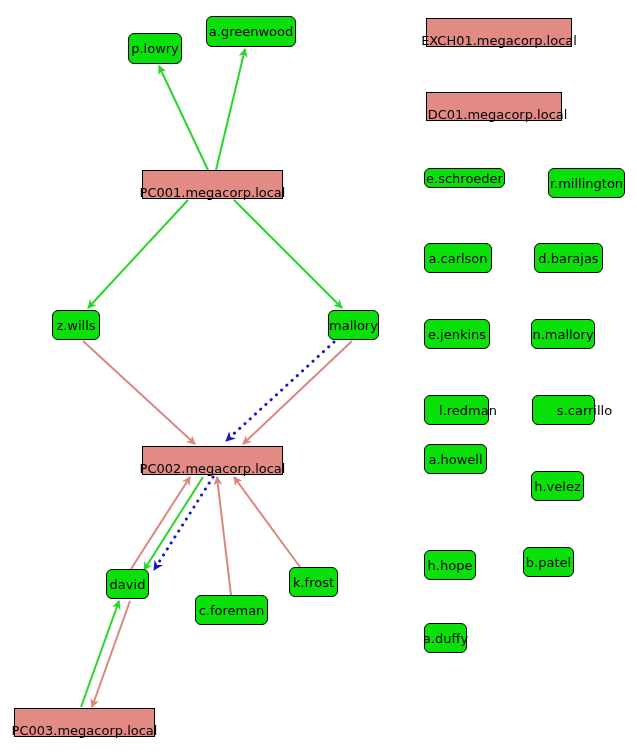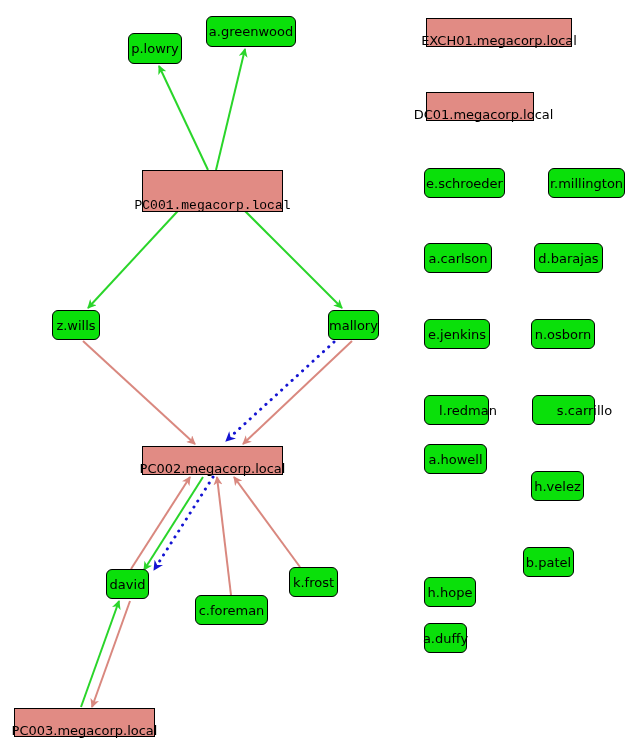--- a/index.html
+++ b/index.html
@@ -98,21 +98,21 @@
       </g>
   </svg>
 
   <div id="node-layer">
       <div class="node user" style="left: 128px; top: 33px; width: 54px; height: 31px;">
         <span class="node-label">p.lowry</span>
       </div>
       <div class="node user" style="left: 206px; top: 16px; width: 90px; height: 31px;">
         <span class="node-label">a.greenwood</span>
       </div>
-      <div class="node computer" style="left: 142px; top: 170px; width: 141px; height: 42px; font-family: Liberation Mono, monospace;">
+      <div class="node computer" style="left: 142px; top: 170px; width: 141px; height: 29px;">
         <span class="node-label">PC001.megacorp.local</span>
       </div>
       <div class="node user" style="left: 52px; top: 310px; width: 48px; height: 30px;">
         <span class="node-label">z.wills</span>
       </div>
       <div class="node user" style="left: 328px; top: 310px; width: 51px; height: 30px;">
         <span class="node-label">mallory</span>
       </div>
       <div class="node computer" style="left: 142px; top: 446px; width: 141px; height: 29px;">
         <span class="node-label">PC002.megacorp.local</span>
@@ -125,54 +125,54 @@
       </div>
       <div class="node user" style="left: 289px; top: 567px; width: 49px; height: 30px;">
         <span class="node-label">k.frost</span>
       </div>
       <div class="node computer" style="left: 14px; top: 708px; width: 141px; height: 29px;">
         <span class="node-label">PC003.megacorp.local</span>
       </div>
       <div class="node computer" style="left: 426px; top: 18px; width: 146px; height: 29px;">
         <span class="node-label">EXCH01.megacorp.local</span>
       </div>
-      <div class="node computer" style="left: 426px; top: 92px; width: 108px; height: 29px; padding-left: 7px;">
+      <div class="node computer" style="left: 426px; top: 92px; width: 136px; height: 29px; padding-left: 7px;">
         <span class="node-label">DC01.megacorp.local</span>
       </div>
-      <div class="node user" style="left: 424px; top: 168px; width: 81px; height: 30px;">
+      <div class="node user" style="left: 424px; top: 168px; width: 81px; height: 20px;">
         <span class="node-label">e.schroeder</span>
       </div>
       <div class="node user" style="left: 548px; top: 168px; width: 77px; height: 30px;">
         <span class="node-label">r.millington</span>
       </div>
       <div class="node user" style="left: 424px; top: 243px; width: 68px; height: 30px;">
         <span class="node-label">a.carlson</span>
       </div>
       <div class="node user" style="left: 534px; top: 243px; width: 69px; height: 30px;">
         <span class="node-label">d.barajas</span>
       </div>
       <div class="node user" style="left: 424px; top: 319px; width: 66px; height: 30px;">
         <span class="node-label">e.jenkins</span>
       </div>
       <div class="node user" style="left: 531px; top: 319px; width: 64px; height: 30px;">
-        <span class="node-label">n.osborn</span>
+        <span class="node-label">n.mallory</span>
       </div>
       <div class="node user" style="left: 424px; top: 395px; width: 65px; height: 30px; padding-left: 23px;">
         <span class="node-label">l.redman</span>
       </div>
       <div class="node user" style="left: 532px; top: 395px; width: 63px; height: 30px; padding-left: 42px;">
         <span class="node-label">s.carrillo</span>
       </div>
       <div class="node user" style="left: 424px; top: 444px; width: 63px; height: 30px;">
         <span class="node-label">a.howell</span>
       </div>
       <div class="node user" style="left: 531px; top: 471px; width: 53px; height: 30px; justify-content: center;">
         <span class="node-label">h.velez</span>
       </div>
-      <div class="node user" style="left: 424px; top: 577px; width: 52px; height: 30px;">
+      <div class="node user" style="left: 424px; top: 550px; width: 52px; height: 30px;">
         <span class="node-label">h.hope</span>
       </div>
       <div class="node user" style="left: 523px; top: 547px; width: 51px; height: 30px;">
         <span class="node-label">b.patel</span>
       </div>
       <div class="node user" style="left: 424px; top: 623px; width: 43px; height: 30px;">
         <span class="node-label">a.duffy</span>
       </div>
     </div>
 

